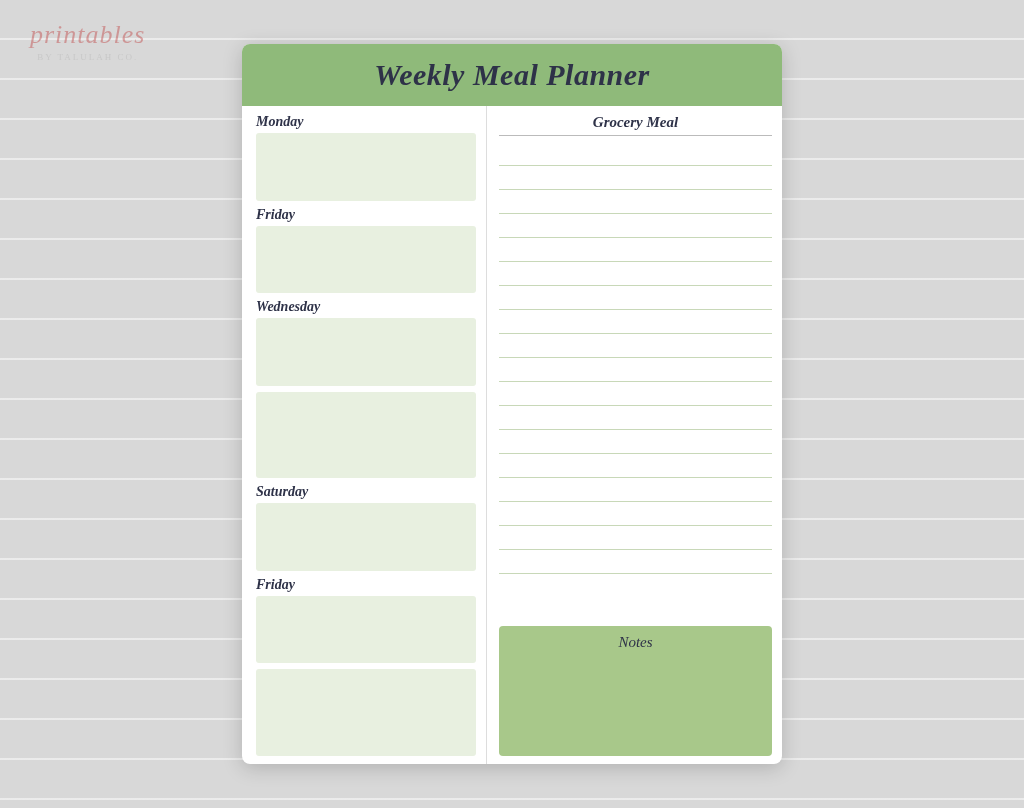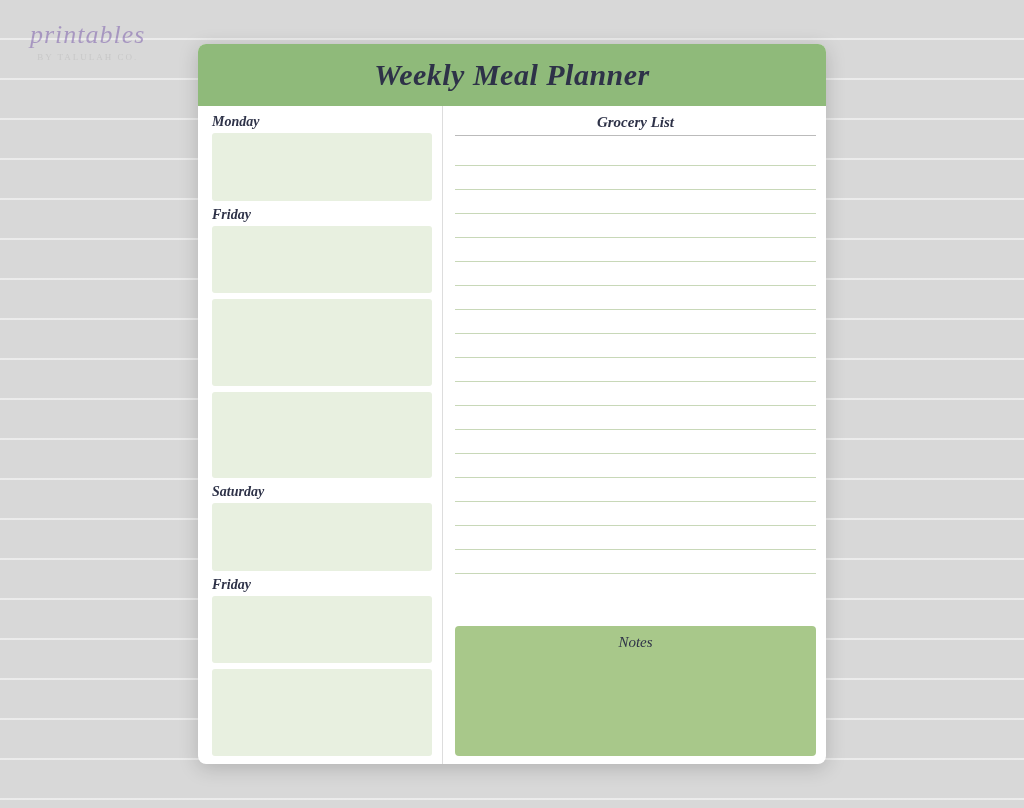--- a/index.html
+++ b/index.html
@@ -27,38 +27,38 @@
       position: absolute;
       top: 20px;
       left: 30px;
       opacity: 0.35;
       text-align: center;
       user-select: none;
     }
     .watermark-title {
       font-family: 'Palatino Linotype', Palatino, serif;
       font-size: 26px;
-      color: #4c1d95;
+      color: #b91c1c;
       font-style: italic;
       letter-spacing: 1px;
     }
     .watermark-sub {
       font-size: 9px;
       color: #aaa;
       letter-spacing: 2px;
       text-transform: uppercase;
       margin-top: 2px;
     }
 
     
     .planner {
       background: #fff;
       border-radius: 8px;
       box-shadow: 0 4px 20px rgba(0,0,0,0.18);
-      width: 628px;
+      width: 540px;
       min-height: 720px;
       overflow: hidden;
       display: flex;
       flex-direction: column;
     }
 
     
     .planner-header {
       background-color: #8fba7a;
       padding: 14px 20px;
@@ -183,41 +183,42 @@
     <div class="days-column">
     <div class="day-row">
           <div class="day-label">Monday</div>
           <div class="day-box"></div>
         </div>
         <div class="day-row">
           <div class="day-label">Friday</div>
           <div class="day-box"></div>
         </div>
         <div class="day-row">
+          <div class="day-label">Wednesday</div>
           <div class="day-box"></div>
         </div>
         <div class="day-row">
           <div class="day-box"></div>
         </div>
         <div class="day-row">
           <div class="day-label">Saturday</div>
           <div class="day-box"></div>
         </div>
         <div class="day-row">
           <div class="day-label">Friday</div>
           <div class="day-box"></div>
         </div>
         <div class="day-row">
           <div class="day-box"></div>
         </div>
       </div>
 
     <div class="right-column">
       <div class="grocery-section">
-        <div class="grocery-title">Grocery List</div>
+        <div class="grocery-title">Grocery Meal</div>
         <div class="grocery-lines">
         <div class="grocery-line"></div>
             <div class="grocery-line"></div>
             <div class="grocery-line"></div>
             <div class="grocery-line"></div>
             <div class="grocery-line"></div>
             <div class="grocery-line"></div>
             <div class="grocery-line"></div>
             <div class="grocery-line"></div>
             <div class="grocery-line"></div>

